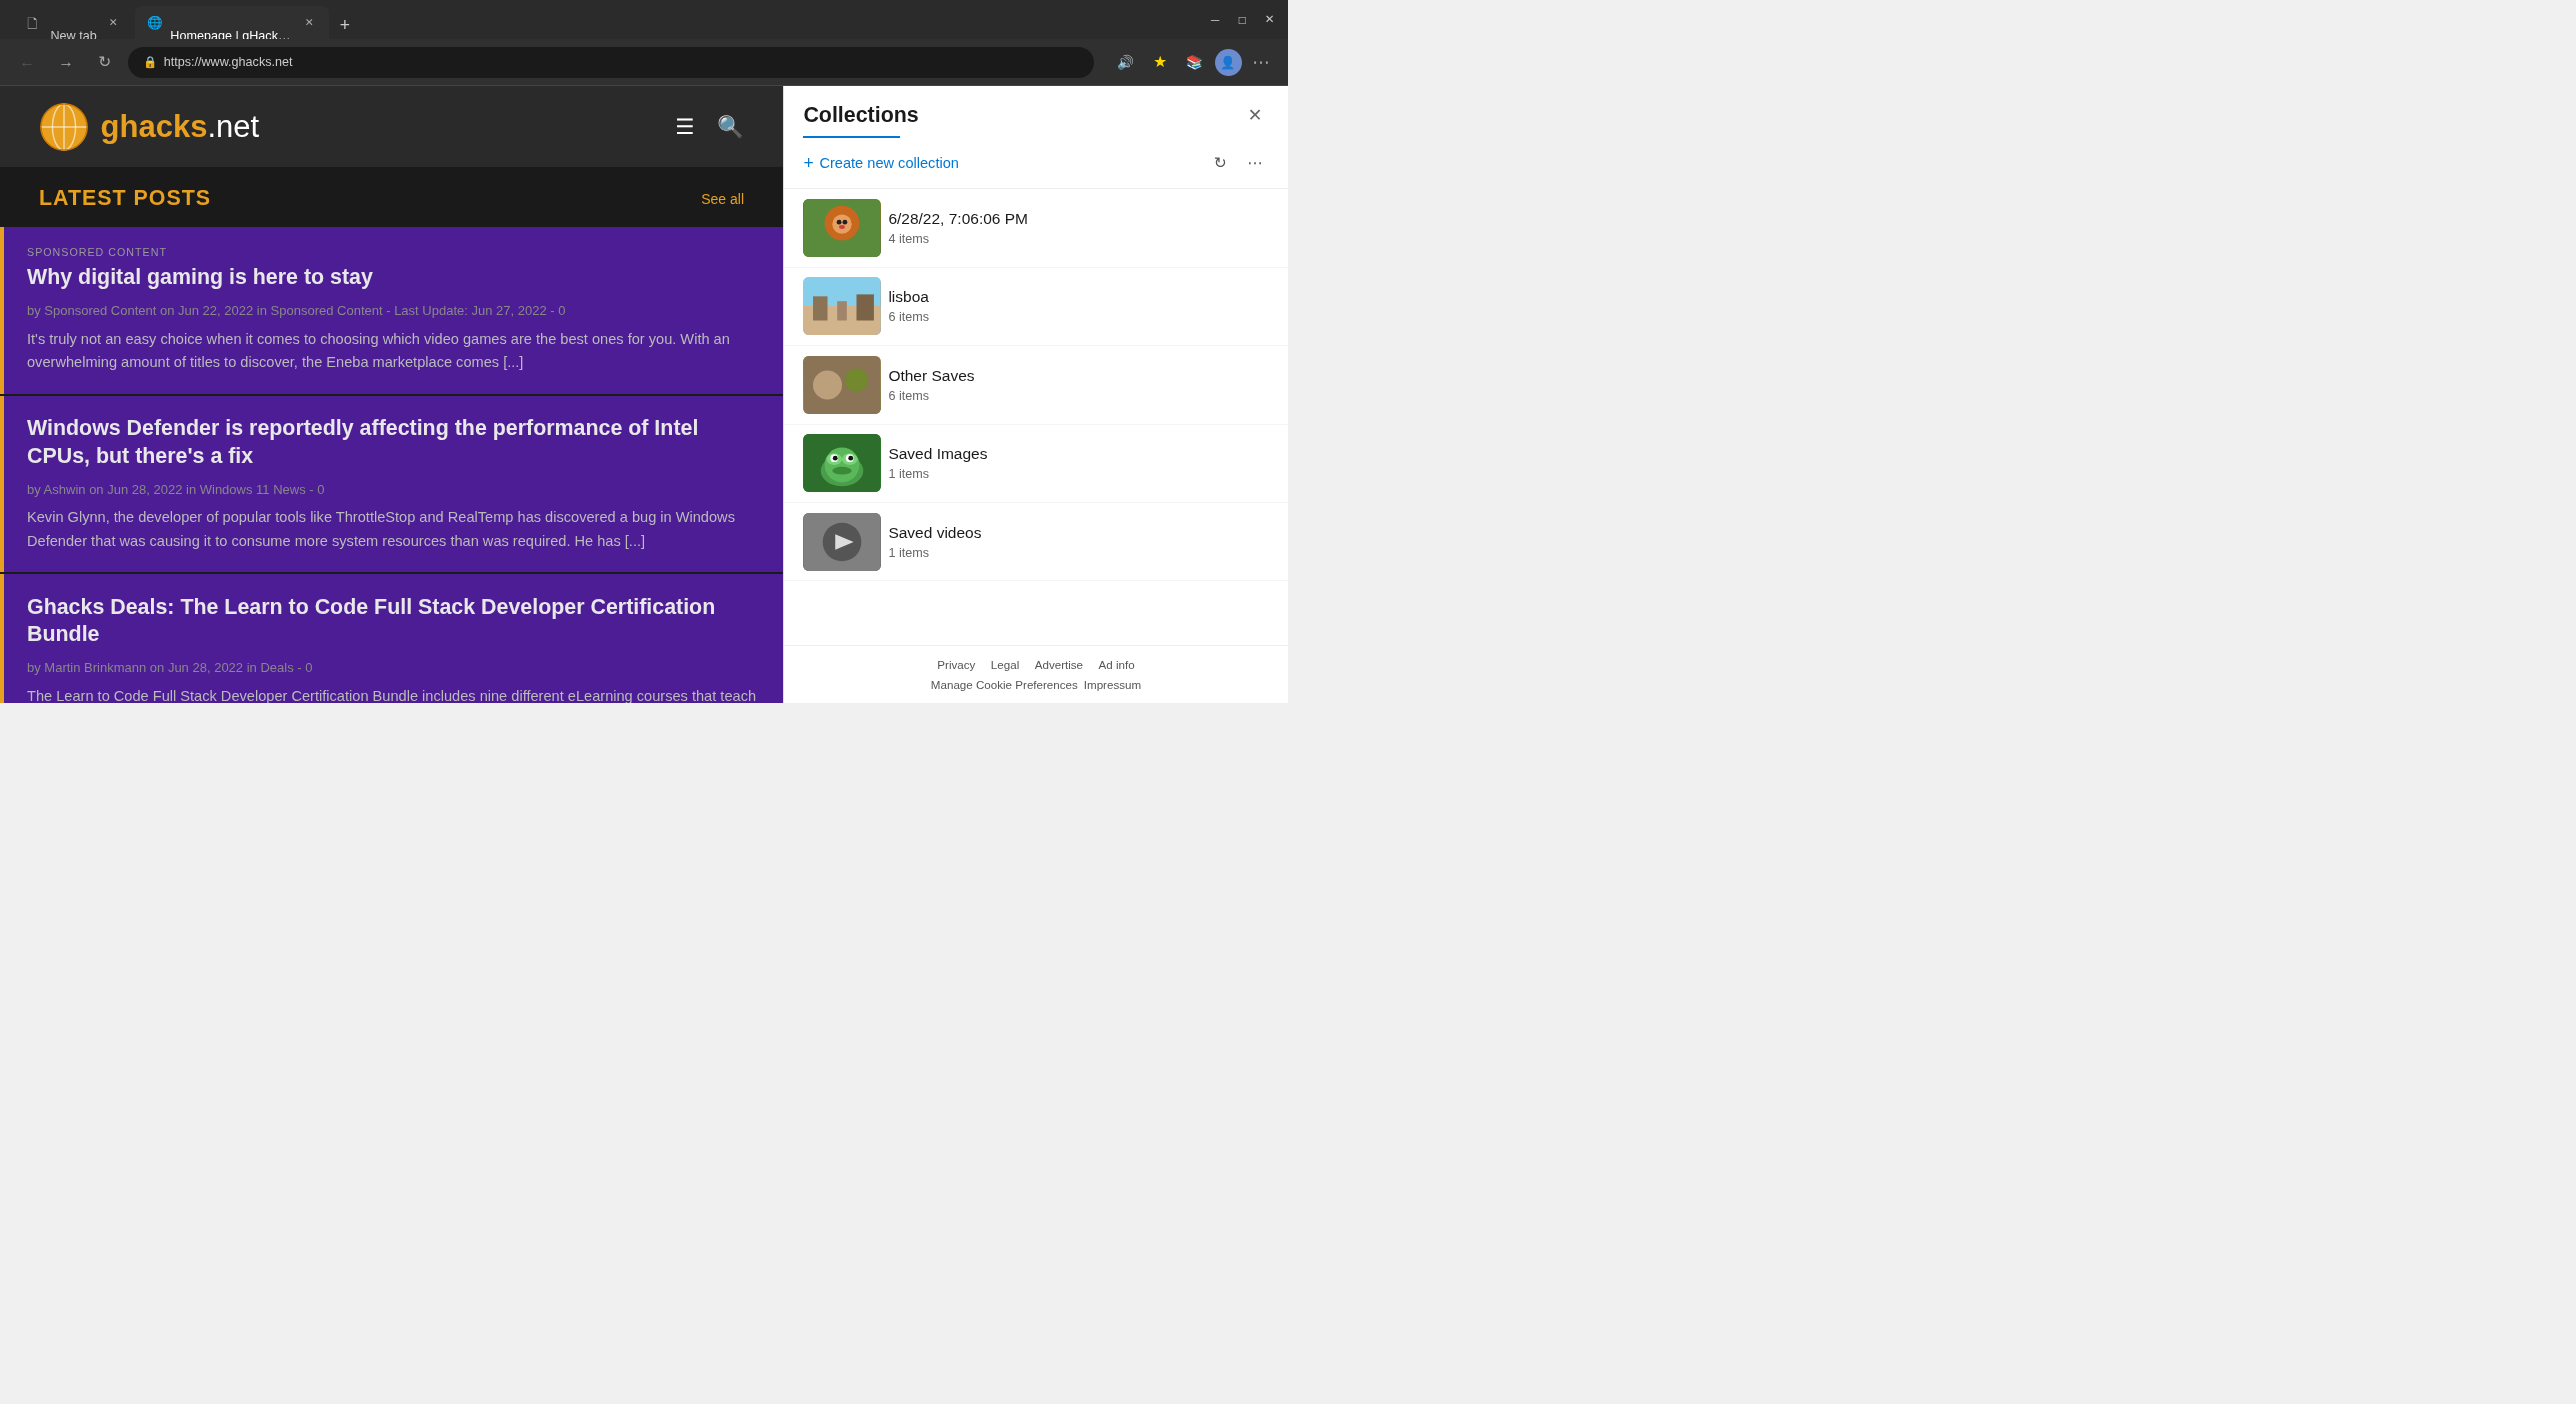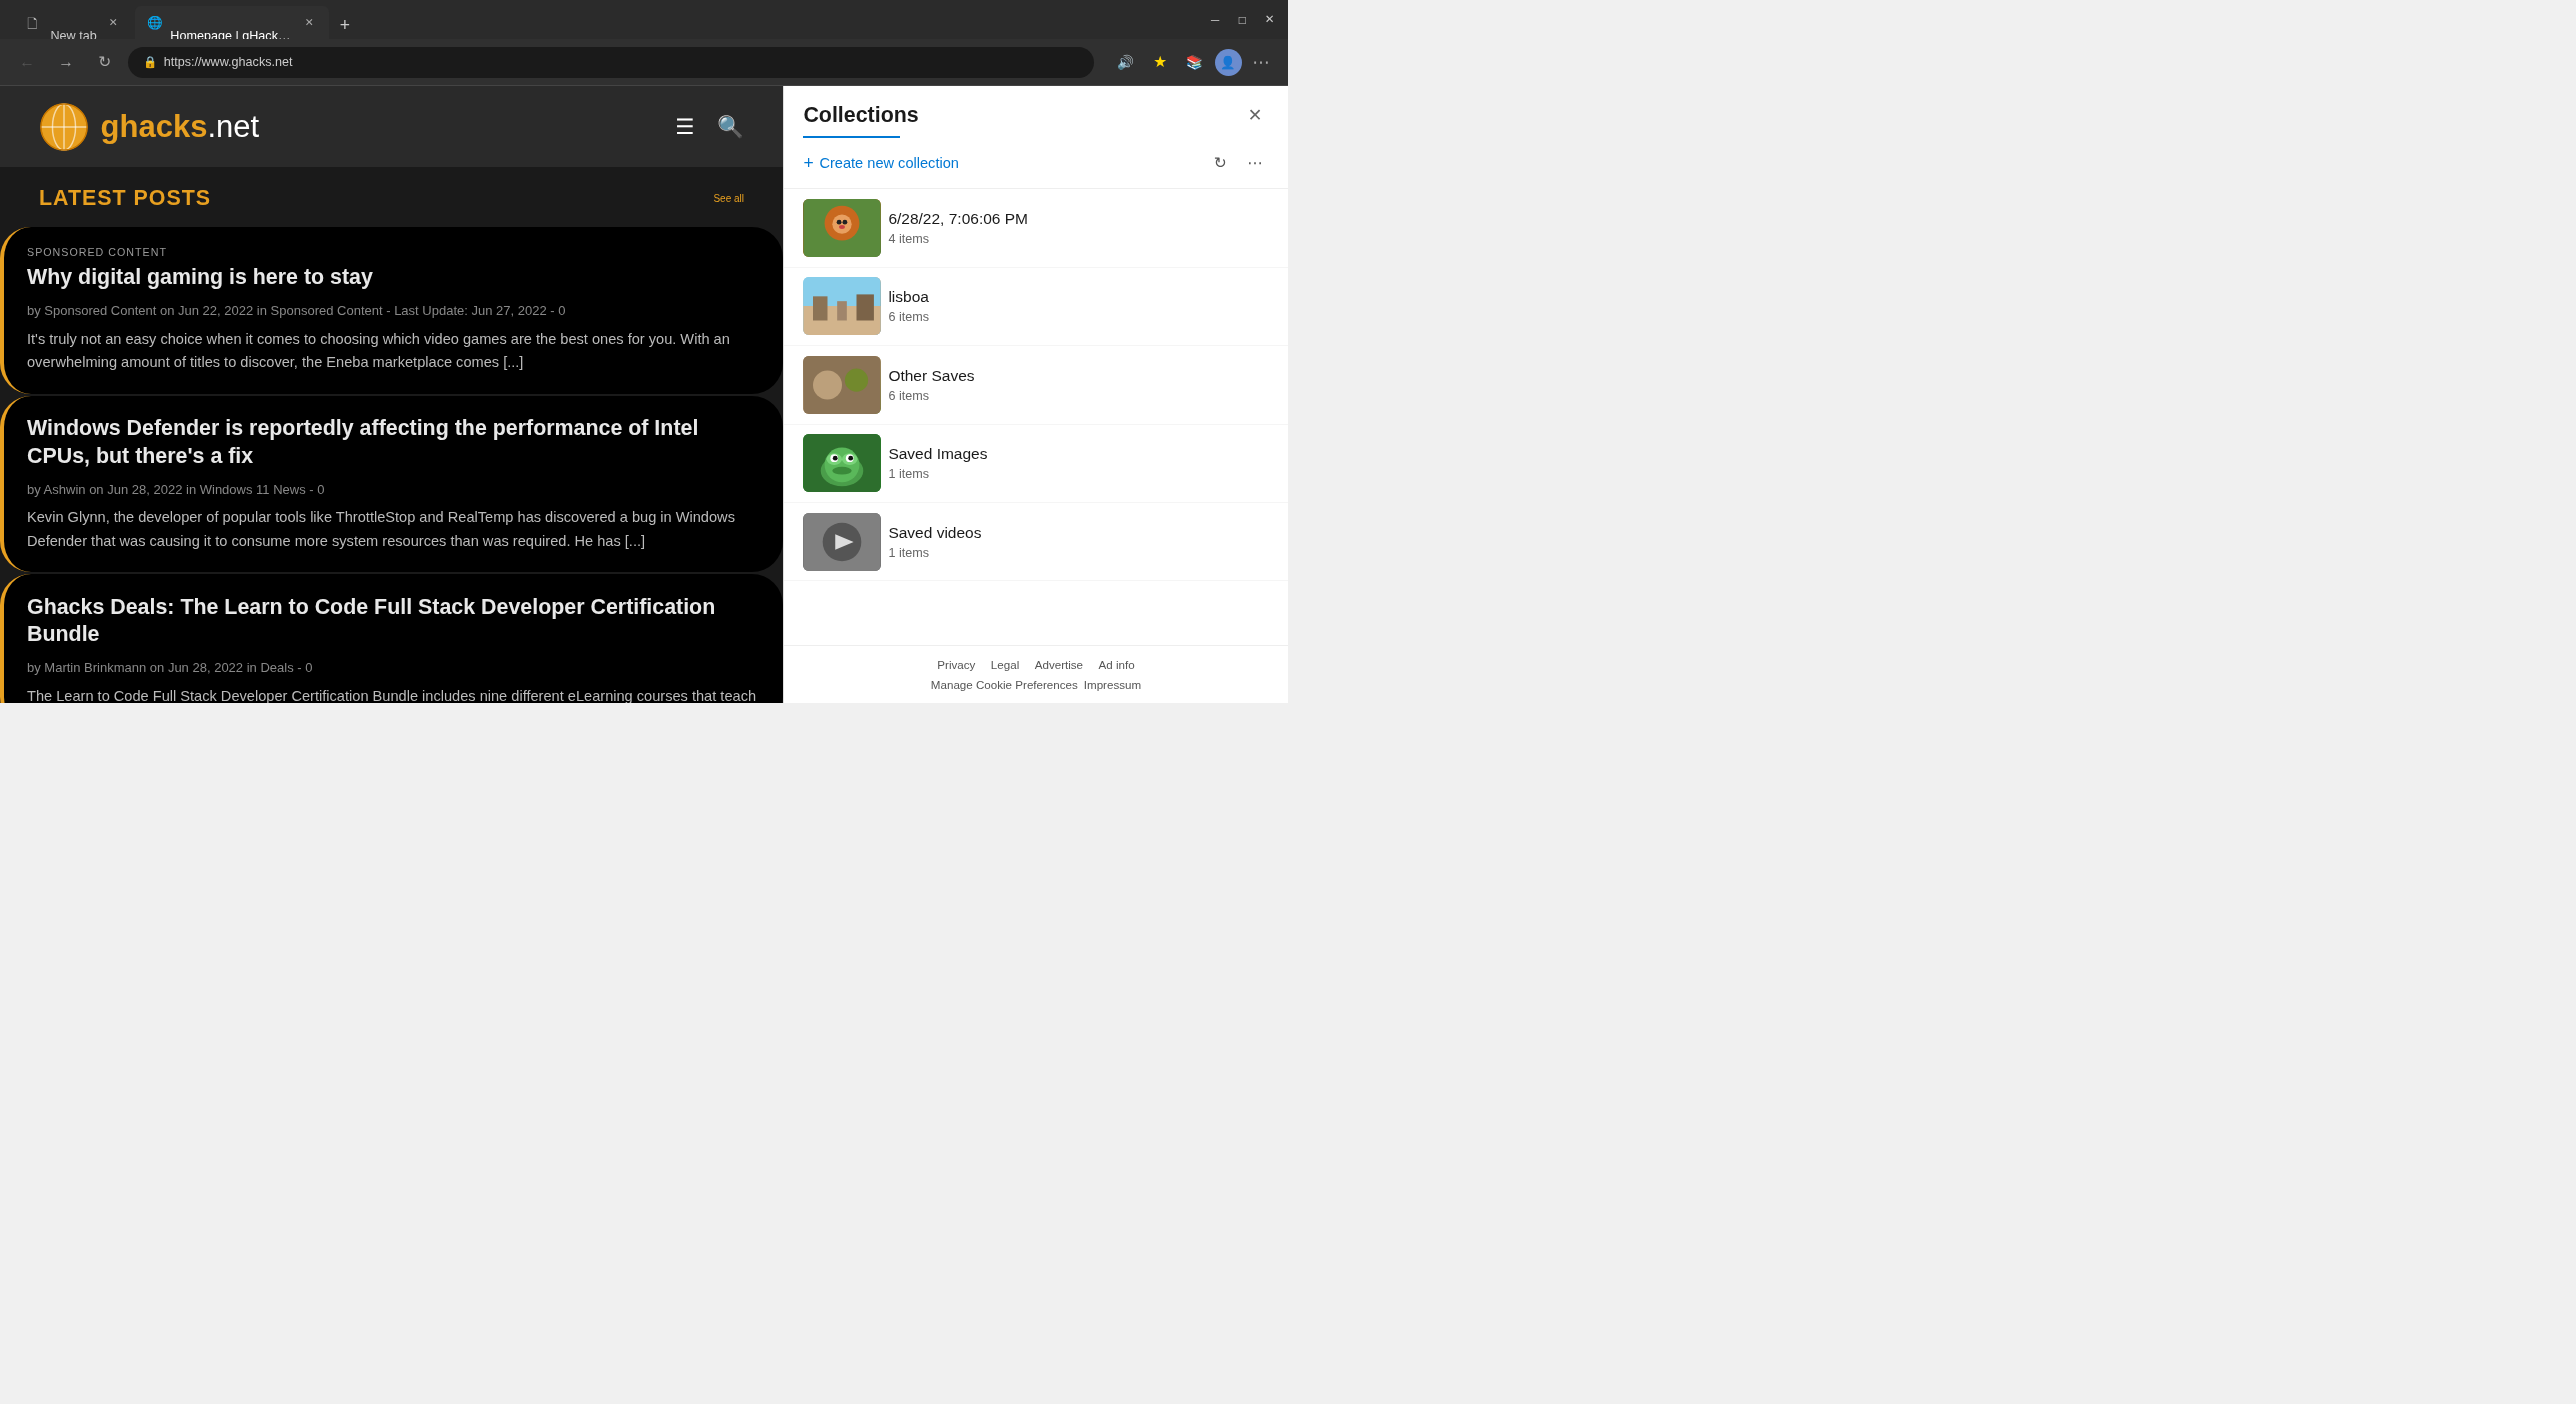--- a/index.html
+++ b/index.html
@@ -47,24 +47,24 @@
     .site-name { font-size: 31px; font-weight: 300; color: #fff; }
     .site-name span { color: #e8a020; font-weight: 700; }
     .header-icons { display: flex; gap: 23px; align-items: center; }
     .hamburger { color: #fff; font-size: 21.4px; cursor: pointer; }
     .search-icon-btn { color: #fff; font-size: 21.4px; cursor: pointer; }
 
     
     .latest-posts-section { padding: 19.4px 39px 0; background: #1a1a1a; }
     .section-header { display: flex; justify-content: space-between; align-items: center; margin-bottom: 15.5px; }
     .section-title { color: #e8a020; font-size: 21.4px; font-weight: 700; letter-spacing: 1px; }
-    .see-all { color: #e8a020; font-size: 10px; cursor: pointer; }
-
-    
-    .post-item { background: #000000; margin-bottom: 1.9px; padding: 19.4px 19.4px 19.4px 23px; border-left: 4.9px solid #e8a020; position: relative; border-radius: 31px; }
+    .see-all { color: #e8a020; font-size: 14px; cursor: pointer; }
+
+    
+    .post-item { background: #4c1d95; margin-bottom: 1.9px; padding: 19.4px 19.4px 19.4px 23px; border-left: 4.9px solid #e8a020; position: relative; }
     .post-item .sponsored-label { color: #999; font-size: 10.7px; letter-spacing: 1px; margin-bottom: 5.8px; }
     .post-title { color: #e8e8e8; font-size: 21.4px; font-weight: 700; line-height: 1.3; margin-bottom: 7.8px; cursor: pointer; }
     .post-meta { color: #888; font-size: 13px; margin-bottom: 9.7px; margin-top: 11px; }
     .post-excerpt { color: #bbb; font-size: 14.6px; line-height: 1.6; }
 
     
     .collections-panel { width: 505px; background: #fff; display: flex; flex-direction: column; border-left: 1px solid #ddd; }
     .collections-header { padding: 15.5px 19.4px 0; display: flex; align-items: center; justify-content: space-between; }
     .collections-title { font-size: 21.4px; font-weight: 600; color: #1a1a1a; }
     .collections-close { width: 27px; height: 27px; display: flex; align-items: center; justify-content: center; color: #666; font-size: 17.5px; cursor: pointer; border-radius: 3.9px; }

